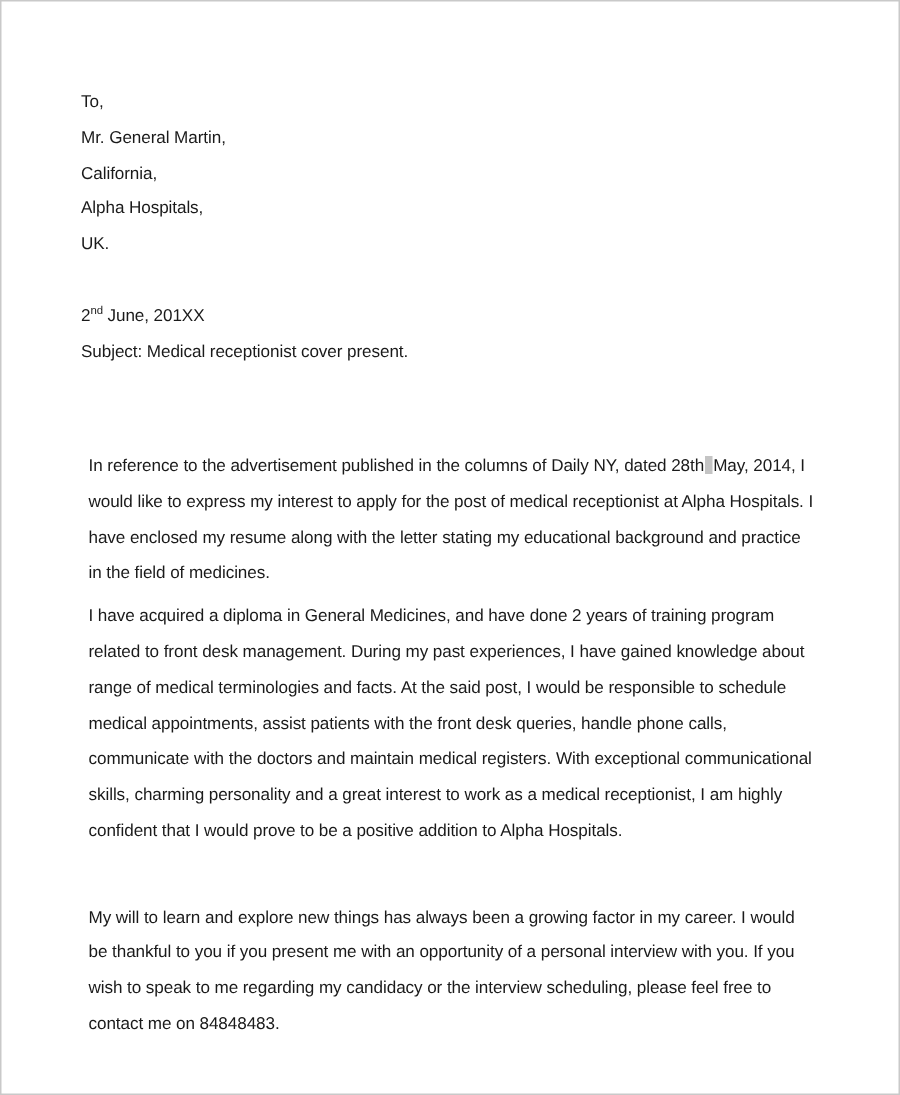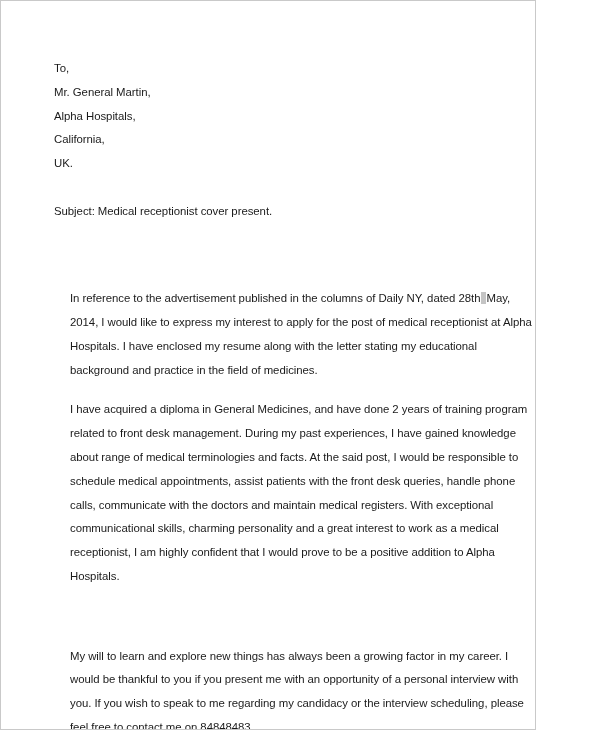--- a/index.html
+++ b/index.html
@@ -3,21 +3,21 @@
 <meta charset="utf-8">
 <style>
   html, body {
     margin: 0;
     padding: 0;
     background: #ffffff;
   }
 
   .page {
     position: relative;
-    width: 536px;
+    width: 600px;
     height: 730px;
     box-sizing: border-box;
     background: #ffffff;
     border: 1px solid #c9c9c9;
     overflow: hidden;
     font-family: "Liberation Sans", sans-serif;
   }
 
   .letter {
     position: absolute;
@@ -53,21 +53,21 @@
     letter-spacing: -0.1px;
   }
 
   .salutation {
     display: block;
     white-space: nowrap;
   }
 
   .para {
     display: block;
-    margin: 16px;
+    margin: 5px;
     text-align: left;
   }
 
   
   .caret-artifact {
     display: inline-block;
     width: 5px;
     height: 12px;
     background: #c4c4c4;
     vertical-align: -2px;
@@ -81,27 +81,28 @@
 </style>
 </head>
 <body>
 
 <div class="page">
   <div class="letter">
 
     <div>
       <span class="addr-line">To,</span>
       <span class="addr-line">Mr. General Martin,</span>
+      <span class="addr-line">California,</span>
       <span class="addr-line">Alpha Hospitals,</span>
-      <span class="addr-line">California,</span>
       <span class="addr-line">UK.</span>
     </div>
 
     <div class="gap-1"></div>
 
+    <span class="meta-line"><span>2</span><sup class="ord">nd</sup><span> June, 201XX</span></span>
 
     <span class="meta-line">Subject: Medical receptionist cover present.</span>
 
     <div class="gap-2"></div>
 
 
     <div class="gap-2"></div>
 
     <p class="para"><span>In reference to the advertisement published in the columns of Daily NY, dated 28th</span><span class="caret-artifact"></span><span>May, 2014, I would like to express my interest to apply for the post of medical receptionist at Alpha Hospitals. I have enclosed my resume along with the letter stating my educational background and practice in the field of medicines.</span></p>
 

